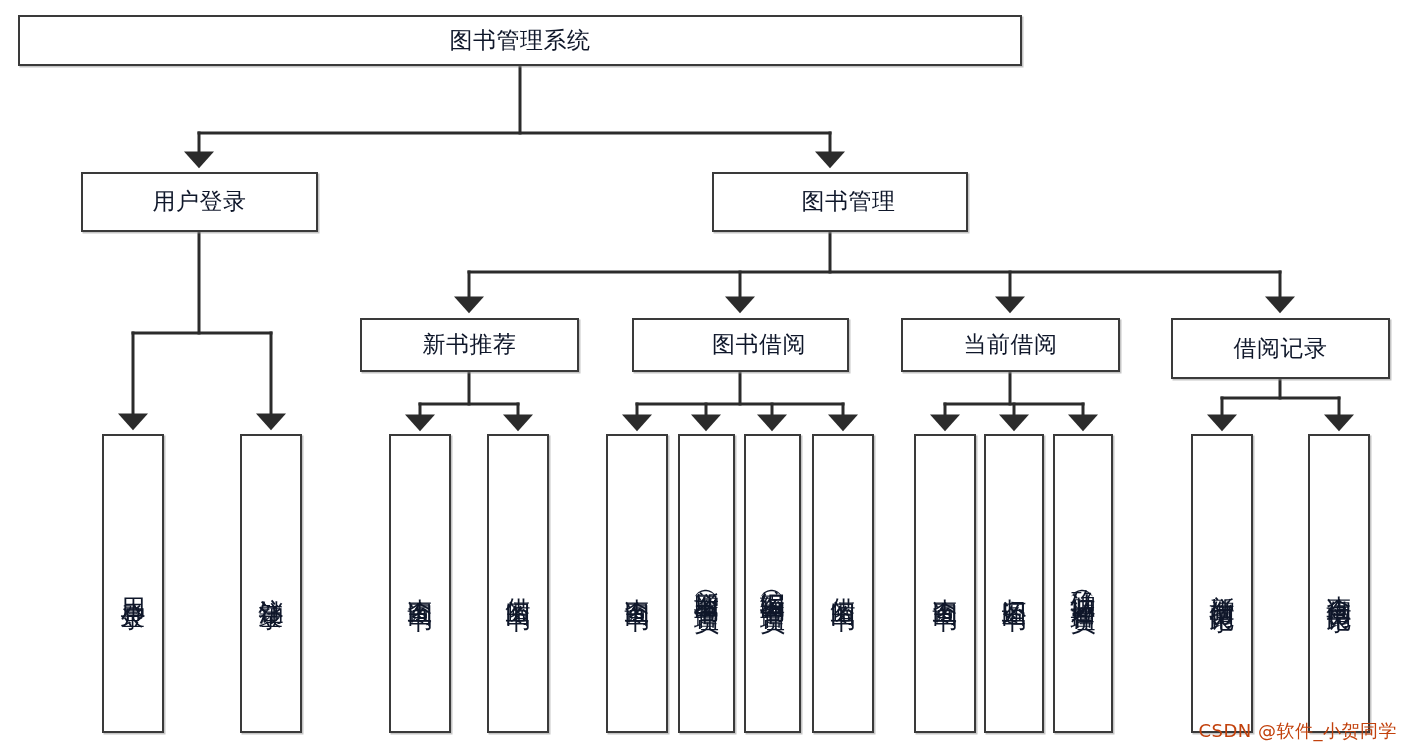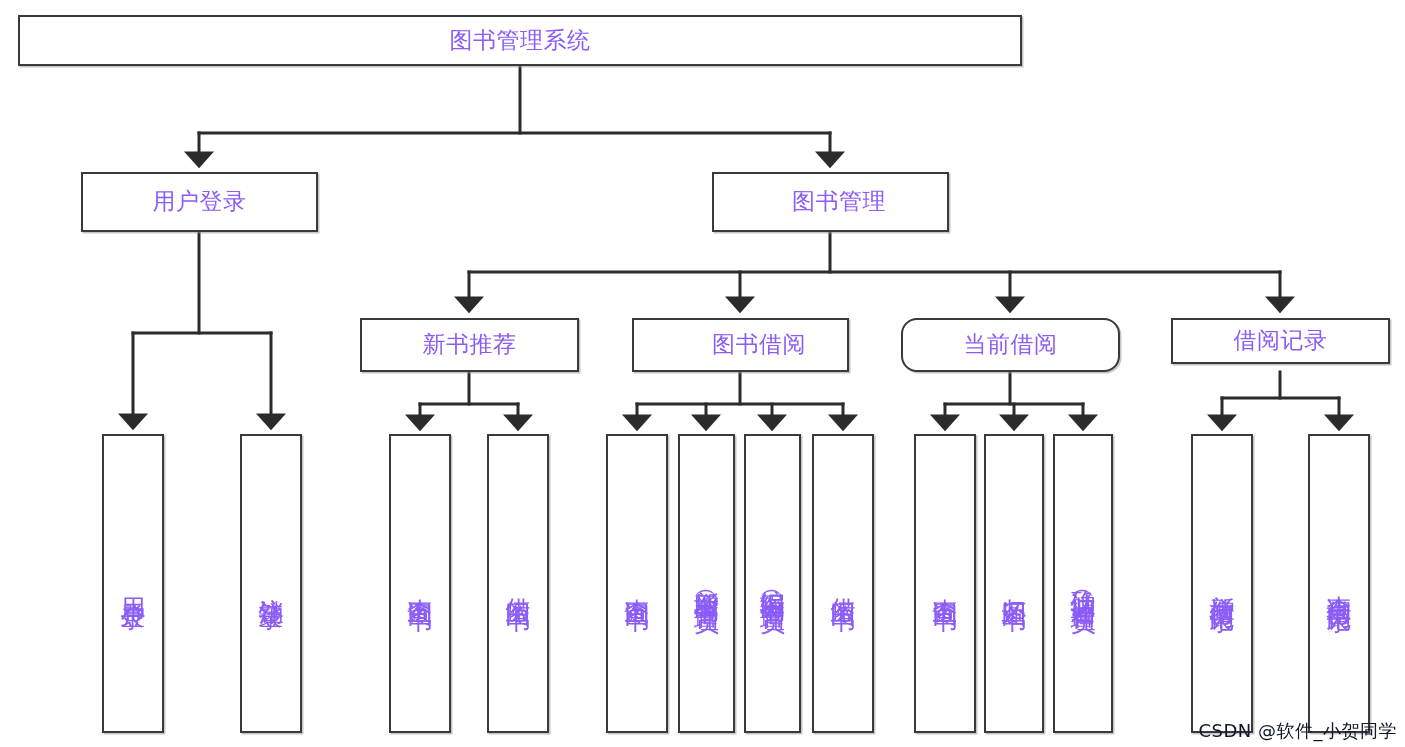--- a/index.html
+++ b/index.html
@@ -31,21 +31,21 @@
     position: absolute;
     box-sizing: border-box;
     background: #ffffff;
     border: 2px solid #3a3a3a;
     display: flex;
     align-items: center;
     justify-content: center;
     box-shadow: 1.5px 1.5px 0 rgba(150,150,150,0.55);
   }
   .node-label {
-    color: #8b5cf6;
+    color: #0f172a;
     letter-spacing: 0.5px;
     white-space: nowrap;
     line-height: 1.12;
   }
   .node.horizontal .node-label {
     font-size: 23px;
   }
   .node.root .node-label {
     font-size: 23px;
   }
@@ -60,21 +60,21 @@
     font-size: 25px;
     letter-spacing: 3px;
     line-height: 1;
     max-height: 100%;
   }
   #watermark {
     position: absolute;
     right: 8px;
     bottom: 4px;
     font-size: 18px;
-    color: #0f172a;
+    color: #c2410c;
     letter-spacing: 0.5px;
     white-space: nowrap;
     font-family: "DejaVu Sans", "Liberation Sans", sans-serif;
   }
 </style>
 </head>
 <body>
 
 <div id="diagram-root">
 
@@ -129,37 +129,37 @@
   </svg>
 
   <div class="node root horizontal" style="left:18px; top:15px; width:1004px; height:51px;">
     <span class="node-label">图书管理系统</span>
   </div>
 
   <div class="node horizontal" style="left:81px; top:172px; width:237px; height:60px;">
     <span class="node-label">用户登录</span>
   </div>
 
-  <div class="node horizontal" style="left:712px; top:172px; width:237px; height:60px;padding-left:17px;">
+  <div class="node horizontal" style="left:712px; top:172px; width:256px; height:60px;padding-left:17px;">
     <span class="node-label">图书管理</span>
   </div>
 
   <div class="node horizontal" style="left:360px; top:318px; width:219px; height:54px;font-family:Liberation Serif, serif;">
     <span class="node-label">新书推荐</span>
   </div>
 
   <div class="node horizontal" style="left:632px; top:318px; width:217px; height:54px;padding-left:37px;">
     <span class="node-label">图书借阅</span>
   </div>
 
-  <div class="node horizontal" style="left:901px; top:318px; width:219px; height:54px;border-radius:16px;">
+  <div class="node horizontal" style="left:901px; top:318px; width:219px; height:54px;">
     <span class="node-label">当前借阅</span>
   </div>
 
-  <div class="node horizontal" style="left:1171px; top:318px; width:219px; height:46px;">
+  <div class="node horizontal" style="left:1171px; top:318px; width:219px; height:61px;">
     <span class="node-label">借阅记录</span>
   </div>
 
   <div class="node vertical" style="left:102px; top:434px; width:62px; height:299px;">
     <span class="node-label">用户登录</span>
   </div>
 
   <div class="node vertical" style="left:240px; top:434px; width:62px; height:299px;">
     <span class="node-label">注销登录</span>
   </div>

